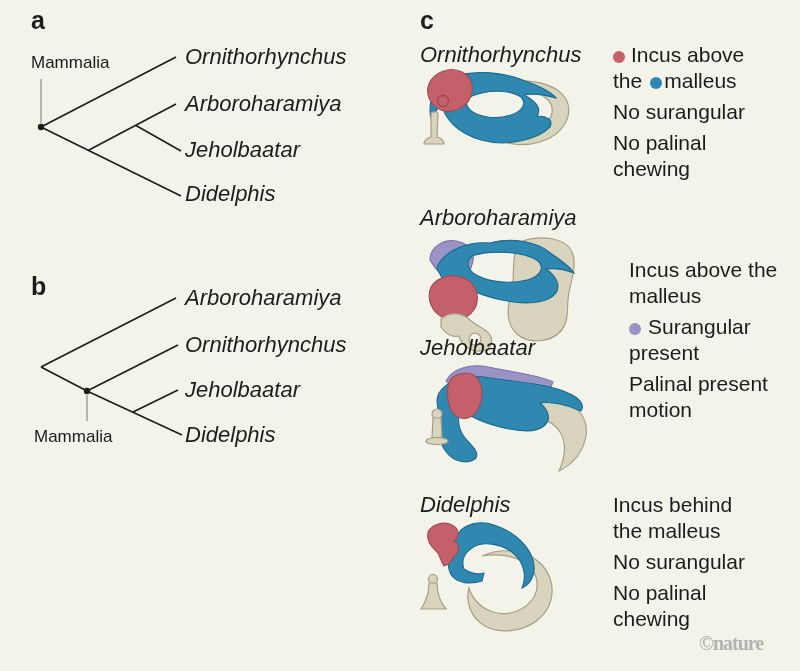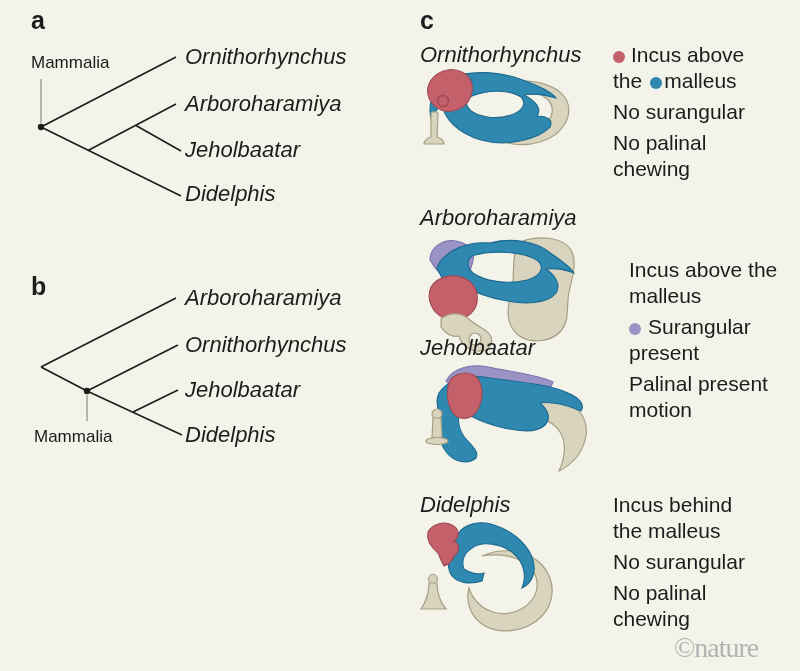--- a/index.html
+++ b/index.html
@@ -19,22 +19,22 @@
   .taxon{position:absolute; left:185px; font-size:22px; font-style:italic; line-height:26px; white-space:nowrap;}
   .clade{position:absolute; font-size:17px; line-height:26px; white-space:nowrap;}
   .species{position:absolute; left:420px; font-size:22px; font-style:italic; line-height:26px; white-space:nowrap;}
   .notes{position:absolute; left:613px; width:178px; font-size:21px; line-height:26px;}
   .notes p{margin:0 0 5px 0;}
   .ln{display:block; white-space:nowrap;}
   .dot{display:inline-block; width:12px; height:12px; border-radius:50%; vertical-align:-1px; margin-right:6px;}
   .dot-red{background:var(--incus_red,#c4606a);}
   .dot-blue{background:var(--malleus_blue,#2f88b0); margin-left:8px; margin-right:2px;}
   .dot-purple{background:var(--surangular_purple,#9a93c6); margin-right:7px;}
-  .logo{position:absolute; left:674px; top:632px; font-family:"Liberation Serif", serif;
-        font-weight:normal; font-size:28px; letter-spacing:-1px; color:var(--logo_gray,#b3b3b3);}
+  .logo{position:absolute; left:699px; top:632px; font-family:"Liberation Serif", serif;
+        font-weight:bold; font-size:20px; letter-spacing:-1px; color:var(--logo_gray,#b3b3b3);}
   
   .branchline{stroke:var(--branch,#1c1c1c); stroke-width:1.6; fill:none;}
   .nodeline{stroke:var(--node_line,#8a8a8a); stroke-width:1.2; fill:none;}
   .nodedot{fill:var(--branch,#1c1c1c);}
   .beige{fill:var(--bone_beige,#d9d4be); stroke:var(--bone_outline,#a69f84); stroke-width:1.2;}
   .blue{fill:var(--malleus_blue,#2f88b0); stroke:var(--blue_outline,#1c6a90); stroke-width:1.1;}
   .red{fill:var(--incus_red,#c4606a); stroke:var(--red_outline,#a04853); stroke-width:1.1;}
   .purple{fill:var(--surangular_purple,#9a93c6); stroke:var(--purple_outline,#7b74ad); stroke-width:1.1;}
   .red-detail{fill:none; stroke:var(--red_outline,#a04853); stroke-width:1.4;}
 </style>

